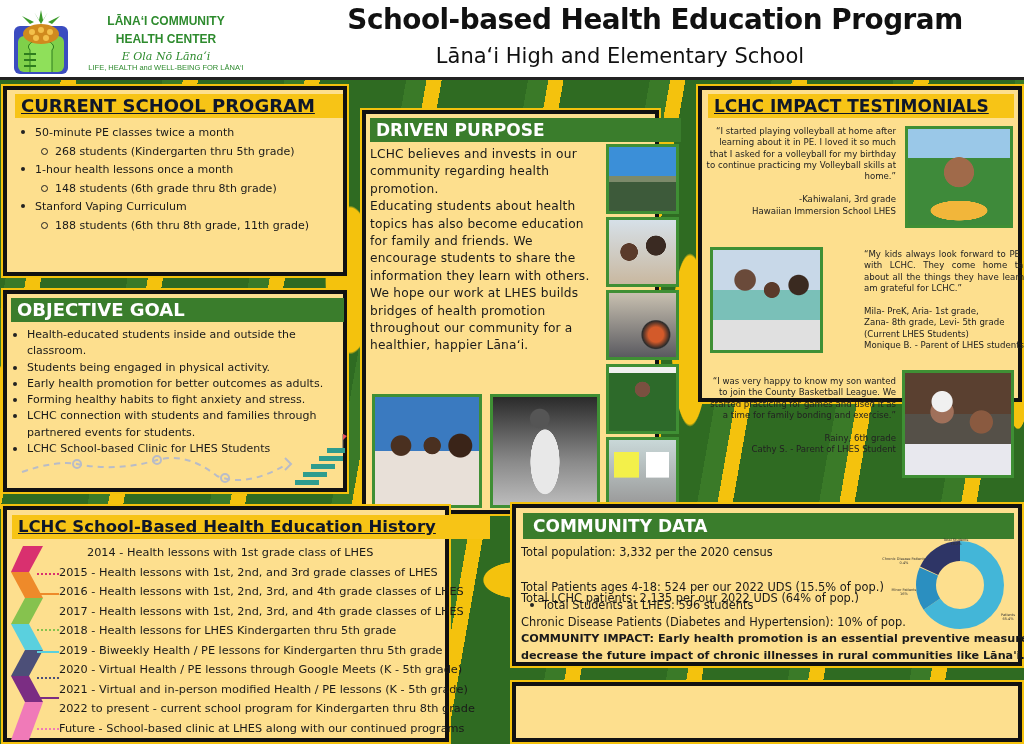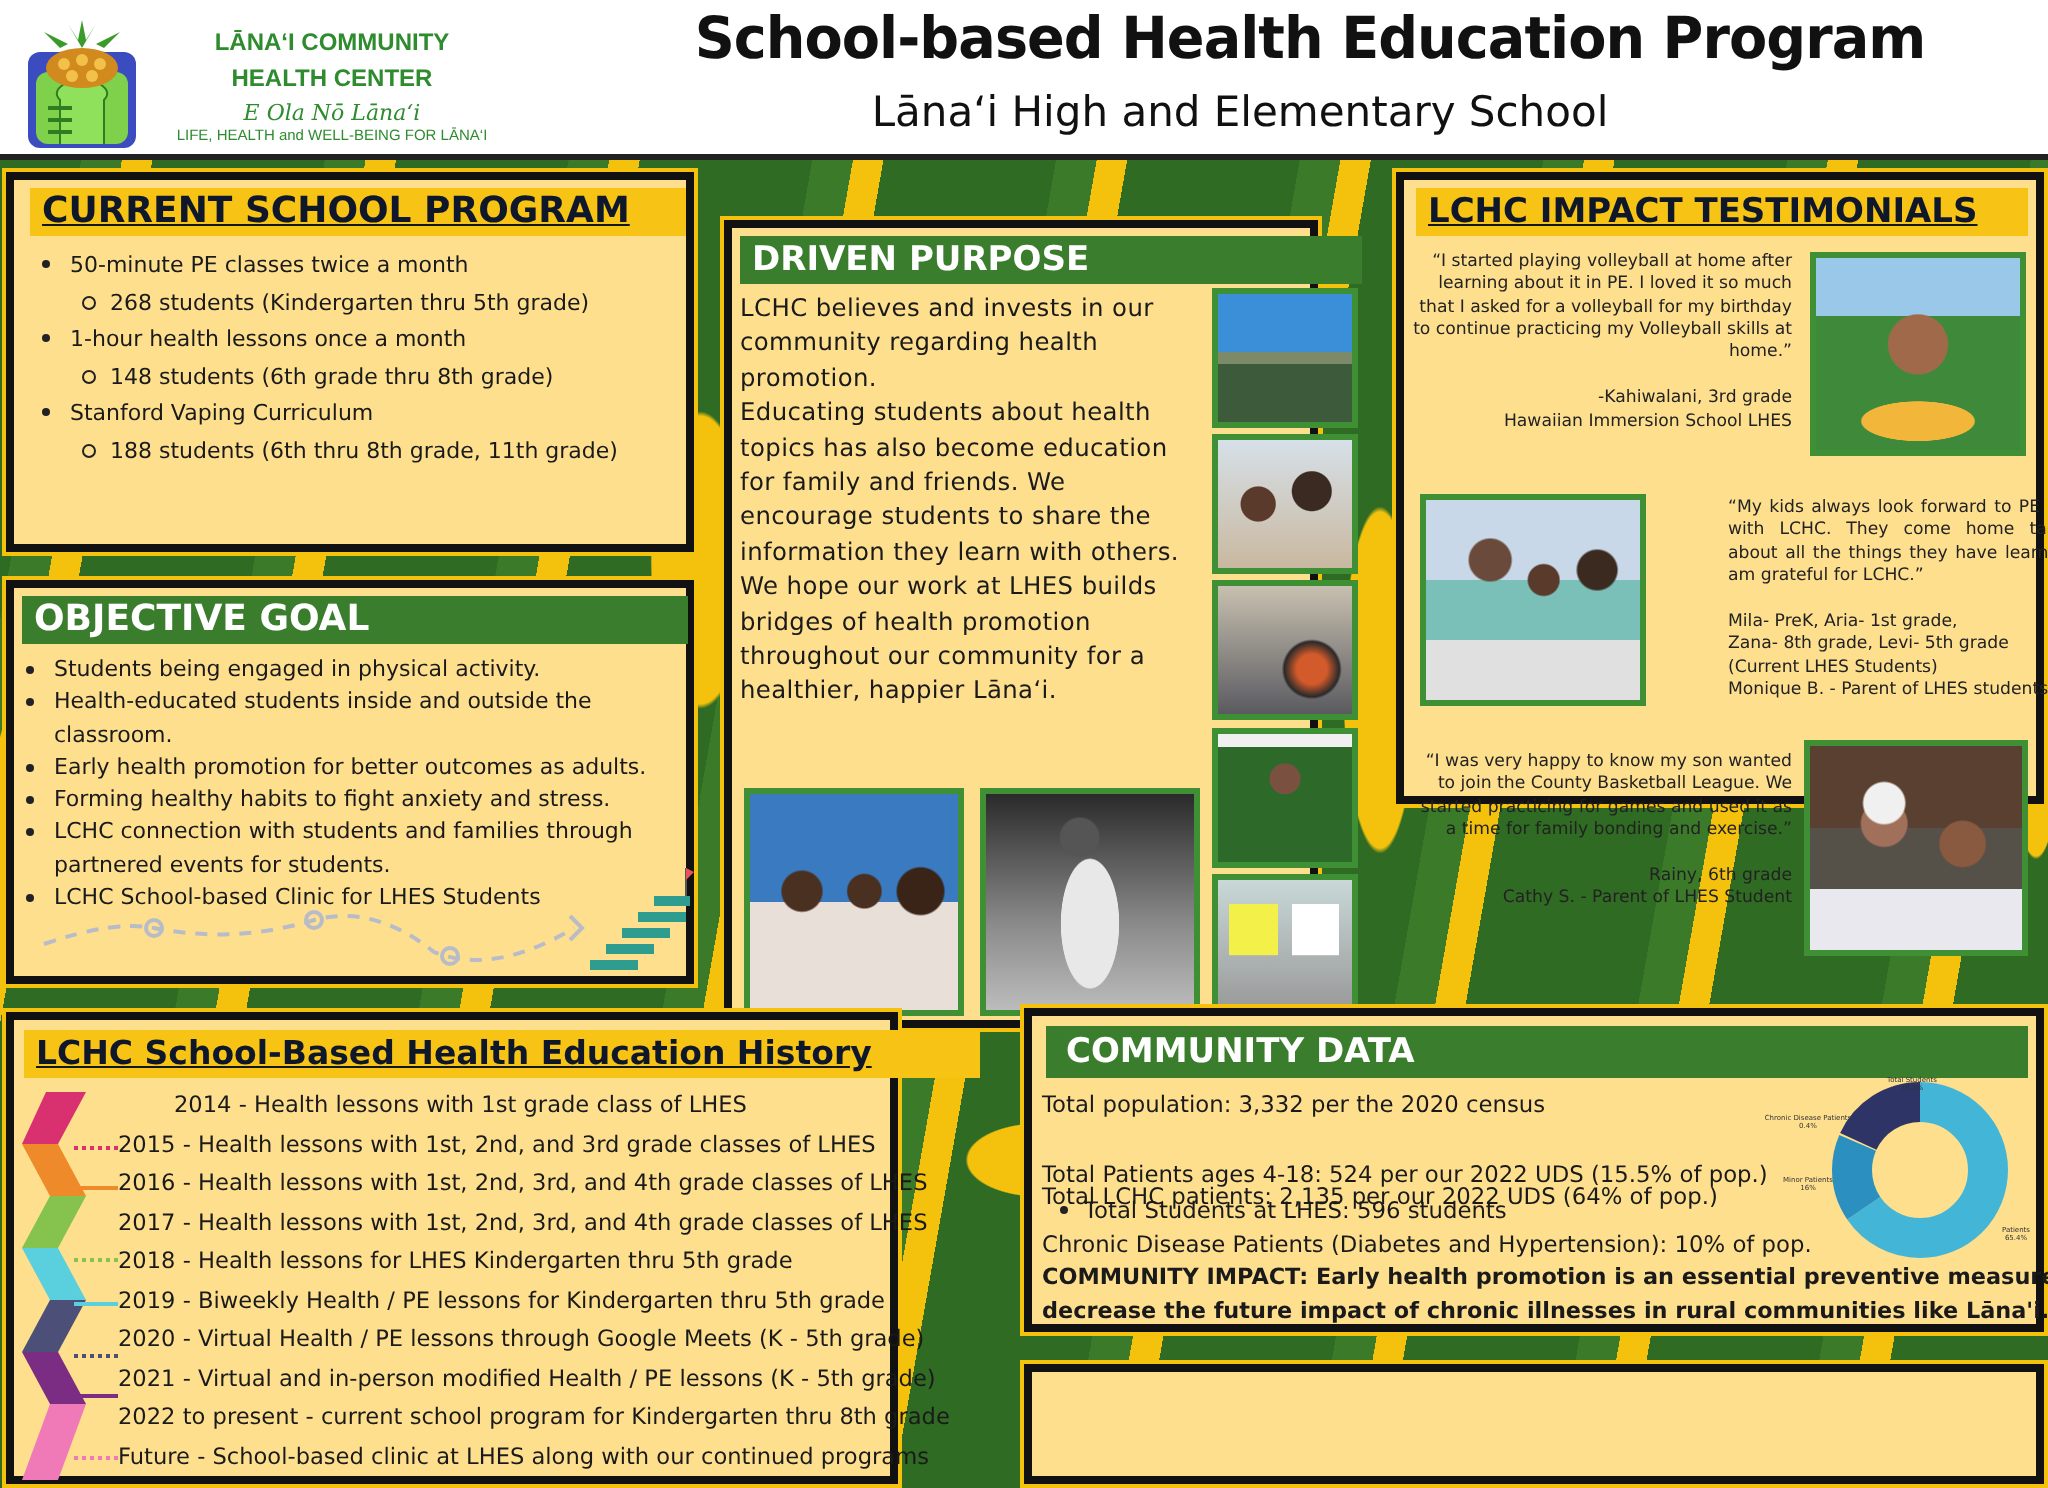--- a/index.html
+++ b/index.html
@@ -125,22 +125,22 @@
     <li class="l1">1-hour health lessons once a month</li>
     <li class="l2" style="margin-left:20px;">148 students (6th grade thru 8th grade)</li>
     <li class="l1">Stanford Vaping Curriculum</li>
     <li class="l2" style="margin-left:20px;">188 students (6th thru 8th grade, 11th grade)</li>
   </ul>
 </div>
 
 <div class="panel" style="left:3px; top:290px; width:344px; height:202px;">
   <div class="hdr-green" style="left:4px; top:4px; width:333px; height:24px; font-size:18px; line-height:24px;">OBJECTIVE GOAL</div>
   <ul class="bul txt" style="position:absolute; left:20px; top:33px; width:318px; font-size:11px; line-height:16.3px;">
+    <li class="l1">Health-educated students inside and outside the classroom.</li>
     <li class="l1">Students being engaged in physical activity.</li>
-    <li class="l1">Health-educated students inside and outside the classroom.</li>
     <li class="l1">Early health promotion for better outcomes as adults.</li>
     <li class="l1">Forming healthy habits to fight anxiety and stress.</li>
     <li class="l1">LCHC connection with students and families through partnered events for students.</li>
     <li class="l1">LCHC School-based Clinic for LHES Students</li>
   </ul>
   <svg style="position:absolute; left:10px; top:138px;" width="330" height="58" viewBox="0 0 330 58">
     <path d="M5 40 Q40 28 60 32 Q100 40 140 28 Q170 20 200 44 Q230 56 270 32" fill="none" stroke="#b8bcc8" stroke-width="2" stroke-dasharray="6 5"></path>
     <circle cx="60" cy="32" r="4" fill="none" stroke="#b8bcc8" stroke-width="2"></circle>
     <circle cx="140" cy="28" r="4" fill="none" stroke="#b8bcc8" stroke-width="2"></circle>
     <circle cx="208" cy="46" r="4" fill="none" stroke="#b8bcc8" stroke-width="2"></circle>

